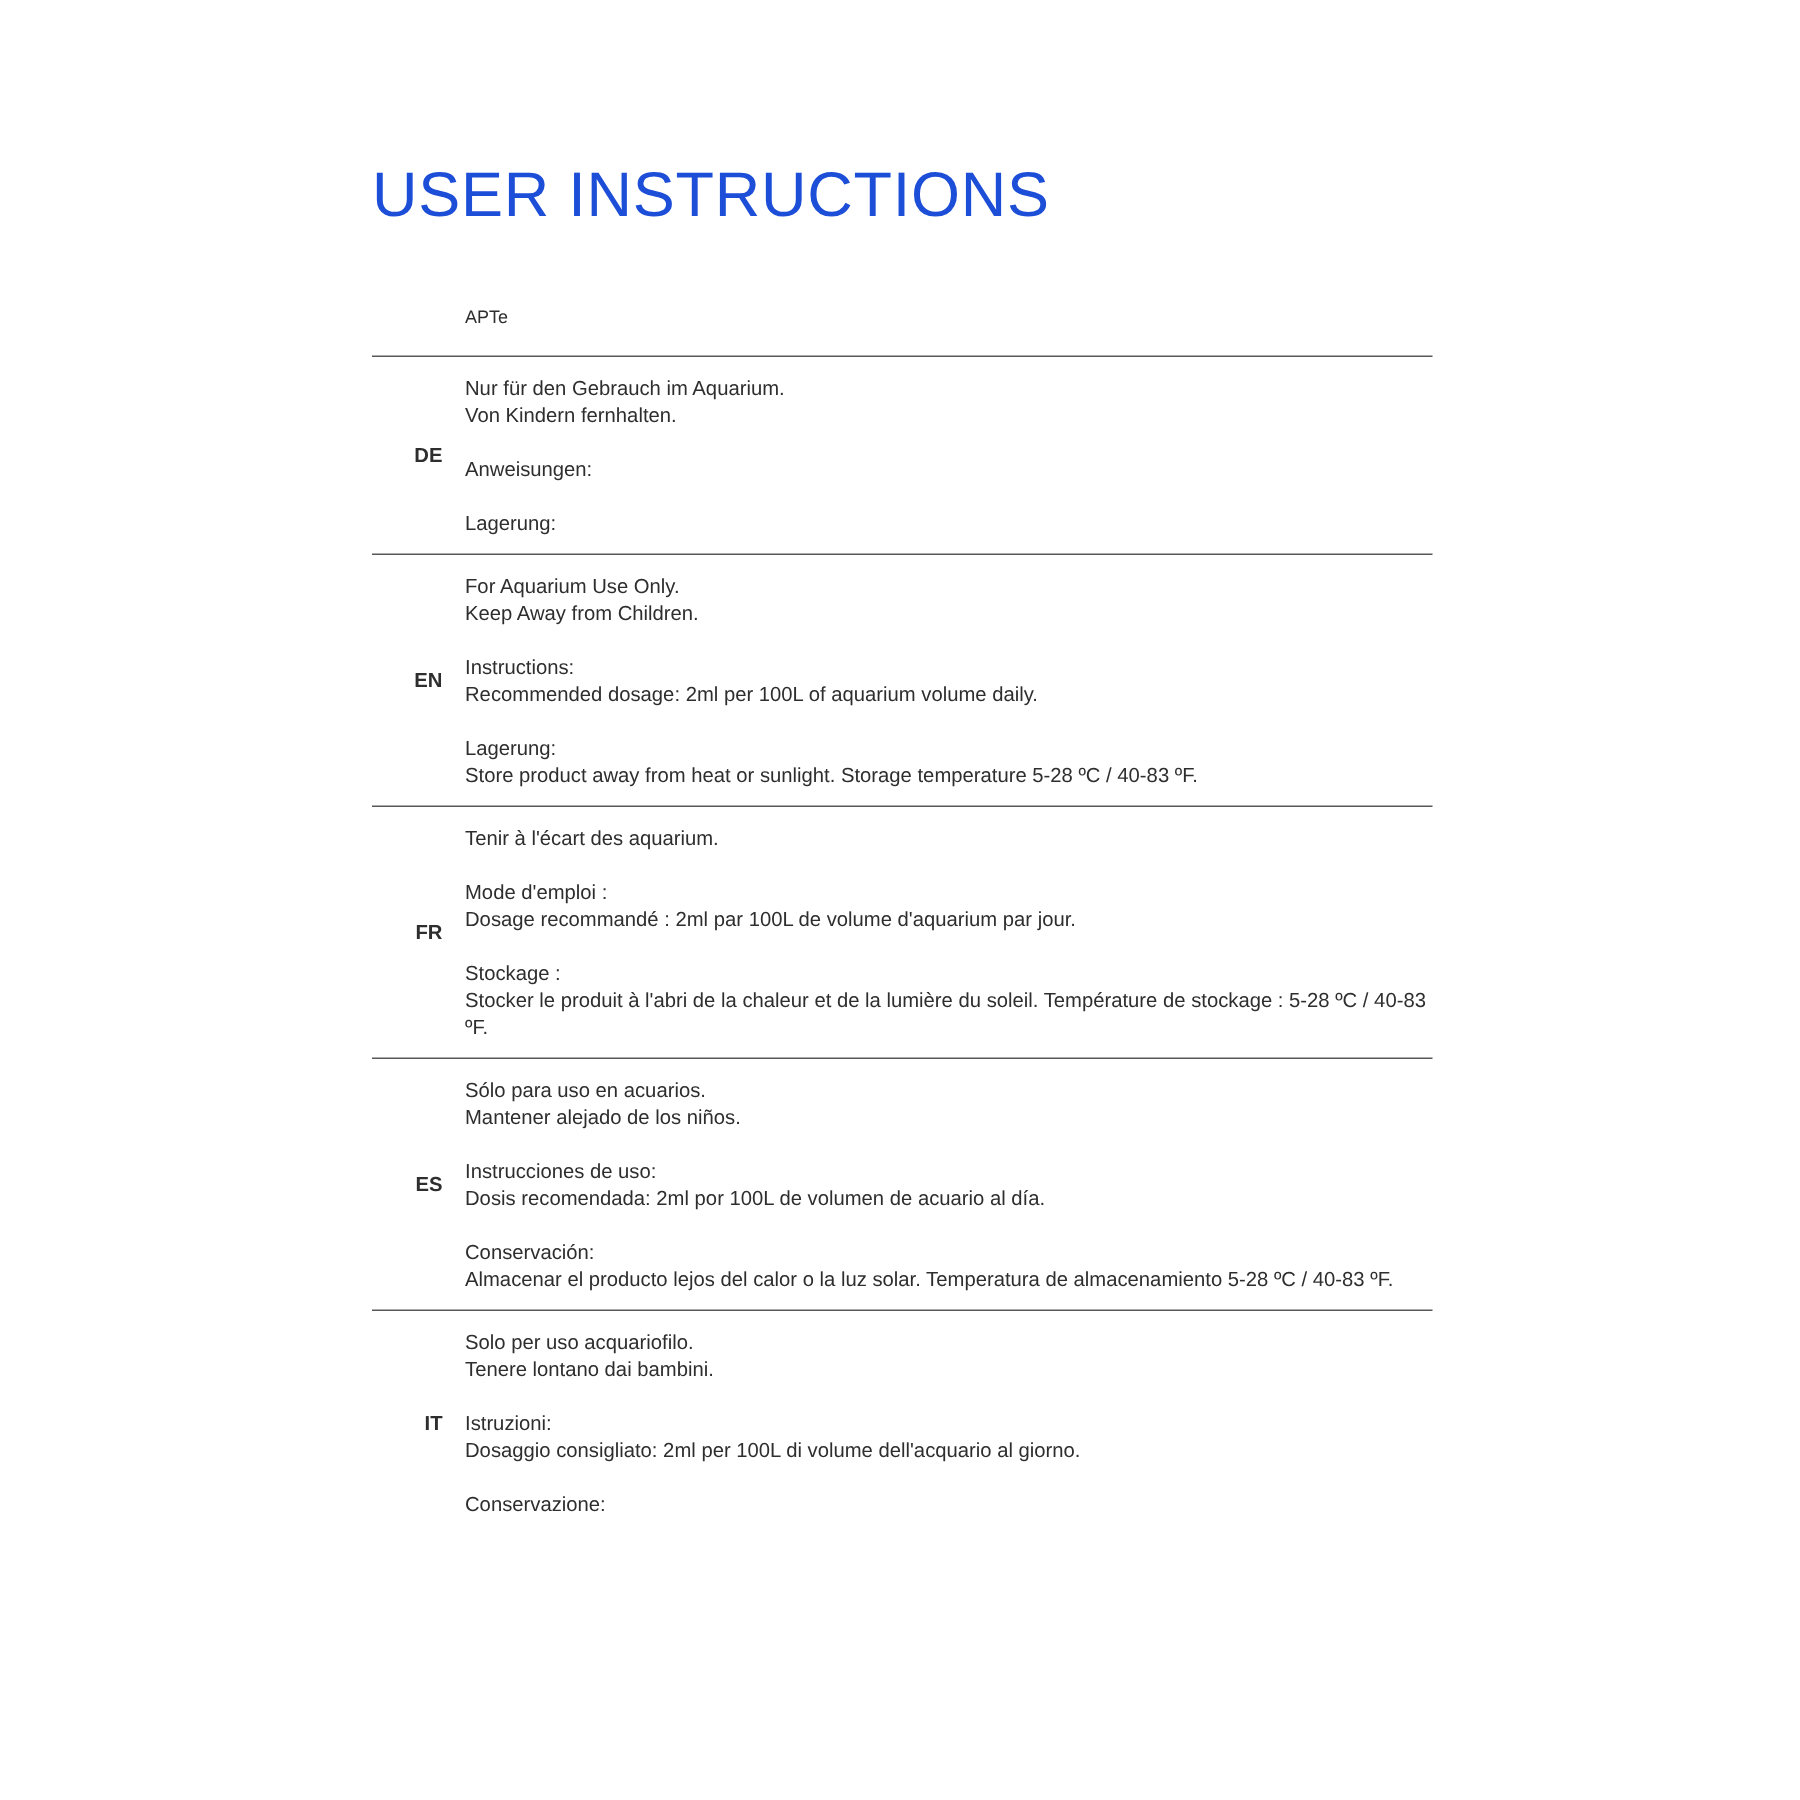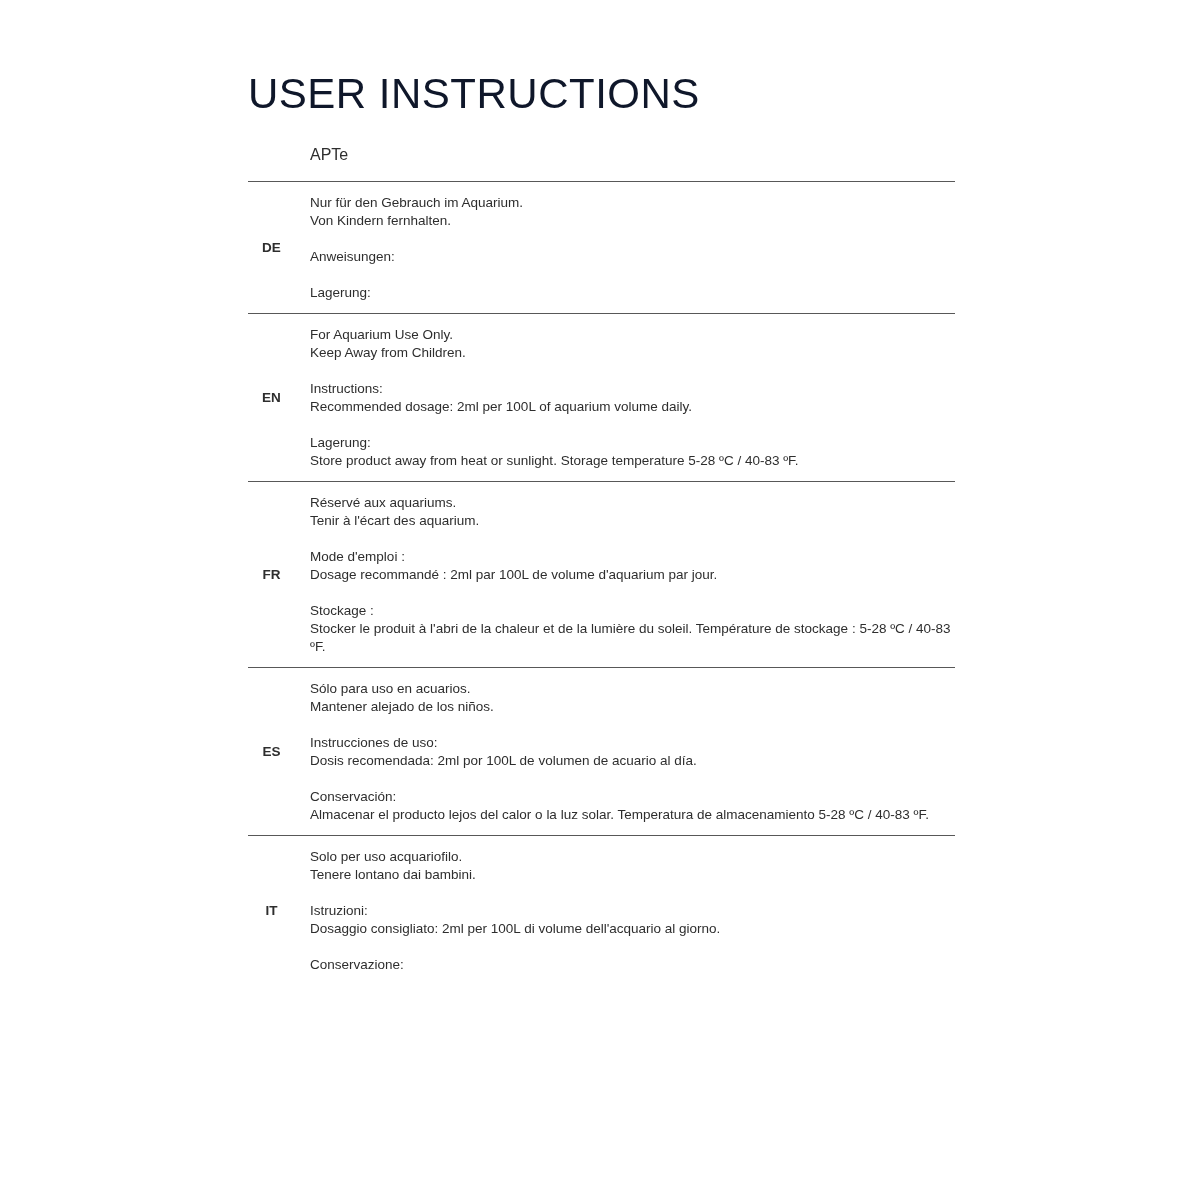--- a/index.html
+++ b/index.html
@@ -10,43 +10,43 @@
     color: #2e2e2e;
     overflow: hidden;
   }
   .page {
     position: absolute;
     left: 248px;
     top: 0;
     width: 707px;
   }
   .doc-title {
-    margin-top: 70px;
+    margin-top: 106px;
     font-size: 42px;
     font-weight: 400;
     letter-spacing: 0.5px;
-    color: #0f172a;
+    color: #1d4ed8;
     line-height: 48px;
   }
   .product-name {
-    margin-top: 28px;
+    margin-top: 48px;
     margin-left: 62px;
-    font-size: 16px;
+    font-size: 12px;
     line-height: 18px;
     margin-bottom: 17px;
   }
   .lang-section {
     display: flex;
     border-top: 1.5px solid #585858;
   }
   .lang-label {
     width: 62px;
     flex: 0 0 62px;
     padding-right: 15px;
-    text-align: center;
+    text-align: right;
     font-weight: bold;
     font-size: 13.5px;
     align-self: center;
   }
   .section-content {
     flex: 1;
     padding: 12px 0 11px 0;
     font-size: 13.5px;
     line-height: 18px;
   }
@@ -94,21 +94,20 @@
         <span class="line">Lagerung:</span>
         <span class="line">Store product away from heat or sunlight. Storage temperature 5-28 ºC / 40-83 ºF.</span>
       </p>
     </div>
   </section>
 
   <section class="lang-section">
     <div class="lang-label">FR</div>
     <div class="section-content">
       <p class="para">
-        <span class="line">Réservé aux aquariums.</span>
         <span class="line">Tenir à l'écart des aquarium.</span>
       </p>
       <p class="para">
         <span class="line">Mode d'emploi :</span>
         <span class="line">Dosage recommandé : 2ml par 100L de volume d'aquarium par jour.</span>
       </p>
       <p class="para">
         <span class="line">Stockage :</span>
         <span class="line">Stocker le produit à l'abri de la chaleur et de la lumière du soleil. Température de stockage : 5-28 ºC / 40-83 ºF.</span>
       </p>

